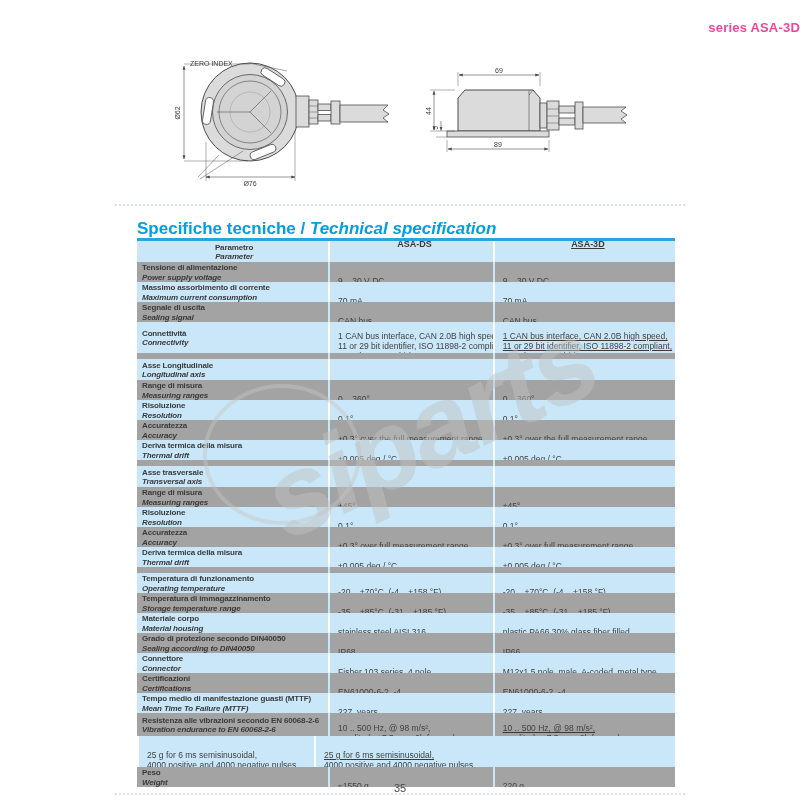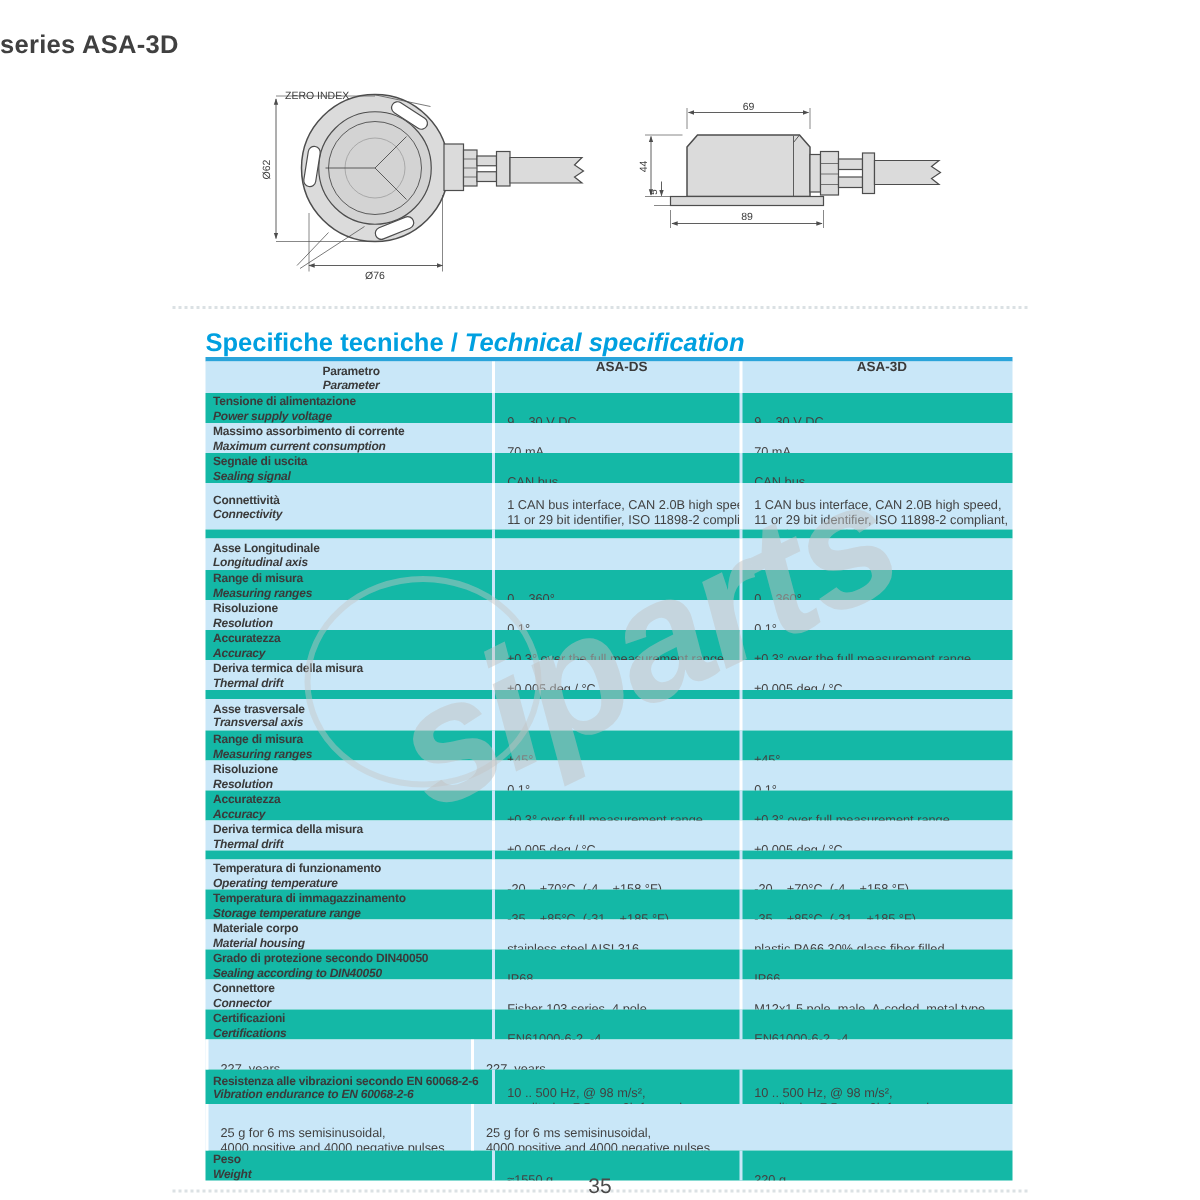--- a/index.html
+++ b/index.html
@@ -1,43 +1,43 @@
 <!DOCTYPE html>
 <html><head>
 <meta charset="utf-8">
 <style>
   html,body{margin:0;padding:0;background:#ffffff;}
   body{width:800px;height:800px;position:relative;overflow:hidden;
        font-family:"Liberation Sans","DejaVu Sans",sans-serif;color:#3a3a3a;}
   .page{position:absolute;inset:0;background:#fff;}
 
   
-  .series-title{position:absolute;top:20px;left:0;width:100%;text-align:left;
-    font-size:17px;font-weight:bold;color:#404040;letter-spacing:.2px;}
+  .series-title{position:absolute;top:20px;left:0;width:100%;text-align:right;
+    font-size:13px;font-weight:bold;color:#ec4899;letter-spacing:.2px;}
   .section-heading{position:absolute;left:137px;top:219px;font-size:17px;font-weight:bold;color:#00a0e0;}
   .section-heading .en{font-style:italic;}
 
   
   .drawings{position:absolute;left:130px;top:45px;width:540px;height:162px;}
   svg text{font-family:"Liberation Sans","DejaVu Sans",sans-serif;fill:#3c3c3c;}
 
   
   .artifact{position:absolute;left:115px;width:570px;height:0;
     border-top:2px dotted rgba(190,200,205,.55);}
 
   
   .spec-table{position:absolute;left:137px;top:238px;width:538px;
     border-top:3px solid #2aa4da;font-size:8.5px;}
   .row{display:flex;width:538px;}
   .row.blue{background:#c9e7f8;}
-  .row.white{background:#14b8a6;}
+  .row.white{background:#a3a3a3;}
   .cell{box-sizing:border-box;overflow:hidden;}
   .c-label{width:206px;padding:1px 2px 0 5px;display:flex;flex-direction:column;justify-content:center;}
   .c-val{width:177px;padding:1px 2px 16px 8px;display:flex;flex-direction:column;justify-content:center;border-left:2px solid transparent;}
-  .c-val:last-child{width:196px;}
+  .c-val:last-child{width:196px;text-decoration:underline;}
   .row.blue .c-val{border-left-color:#ffffff;}
   .row.white .c-val{border-left-color:#c9e7f8;}
   .r-head{height:21px;}
   .r-std{height:20px;}
   .r-2l{height:23px;}
   .r-3l{height:31px;}
   .r-sect{height:21px;}
   .r-sep{height:6px;}
   .lab-it,.lab-en{white-space:pre;font-weight:bold;font-size:8px;line-height:9.5px;letter-spacing:-.15px;}
   .lab-en{font-style:italic;}
@@ -47,21 +47,21 @@
 
   
   .watermark{position:absolute;left:150px;top:372px;width:560px;height:115px;
     transform:rotate(-26deg);text-align:center;font-size:112px;line-height:115px;
     font-weight:bold;font-style:italic;color:#c2c2c2;opacity:.48;letter-spacing:-2px;
     pointer-events:none;z-index:5;}
   .watermark-ring{position:absolute;left:203px;top:384px;width:150px;height:133px;
     border:4px solid #c6c6c6;border-radius:50%;opacity:.45;pointer-events:none;z-index:5;}
 
   .page-number{position:absolute;left:0;top:782px;width:800px;text-align:center;
-    font-size:14px;color:#4a4a4a;}
+    font-size:11px;color:#4a4a4a;}
 </style>
 </head>
 <body>
 
 <div class="page">
 
   <div class="series-title">series ASA-3D</div>
 
   <svg class="drawings" viewBox="130 45 540 162" xmlns="http://www.w3.org/2000/svg">
     <defs>
@@ -415,20 +415,24 @@
           <div class="lab-en">Certifications</div>
         </div>
       <div class="cell c-val">
           <div class="val">EN61000-6-2, -4</div>
         </div>
       <div class="cell c-val">
           <div class="val">EN61000-6-2, -4</div>
         </div>
     </div>
     <div class="row blue r-std">
+      <div class="cell c-label">
+          <div class="lab-it">Tempo medio di manifestazione guasti (MTTF)</div>
+          <div class="lab-en">Mean Time To Failure (MTTF)</div>
+        </div>
       <div class="cell c-val">
           <div class="val">227  years</div>
         </div>
       <div class="cell c-val">
           <div class="val">227  years</div>
         </div>
     </div>
     <div class="row white r-2l">
       <div class="cell c-label">
           <div class="lab-it">Resistenza alle vibrazioni secondo EN 60068-2-6</div>

